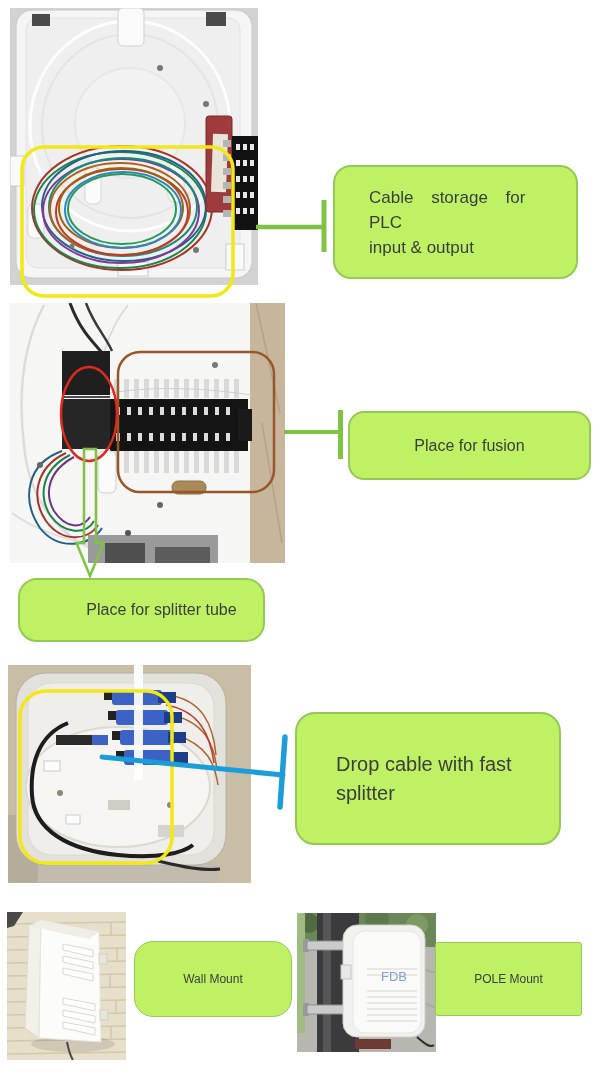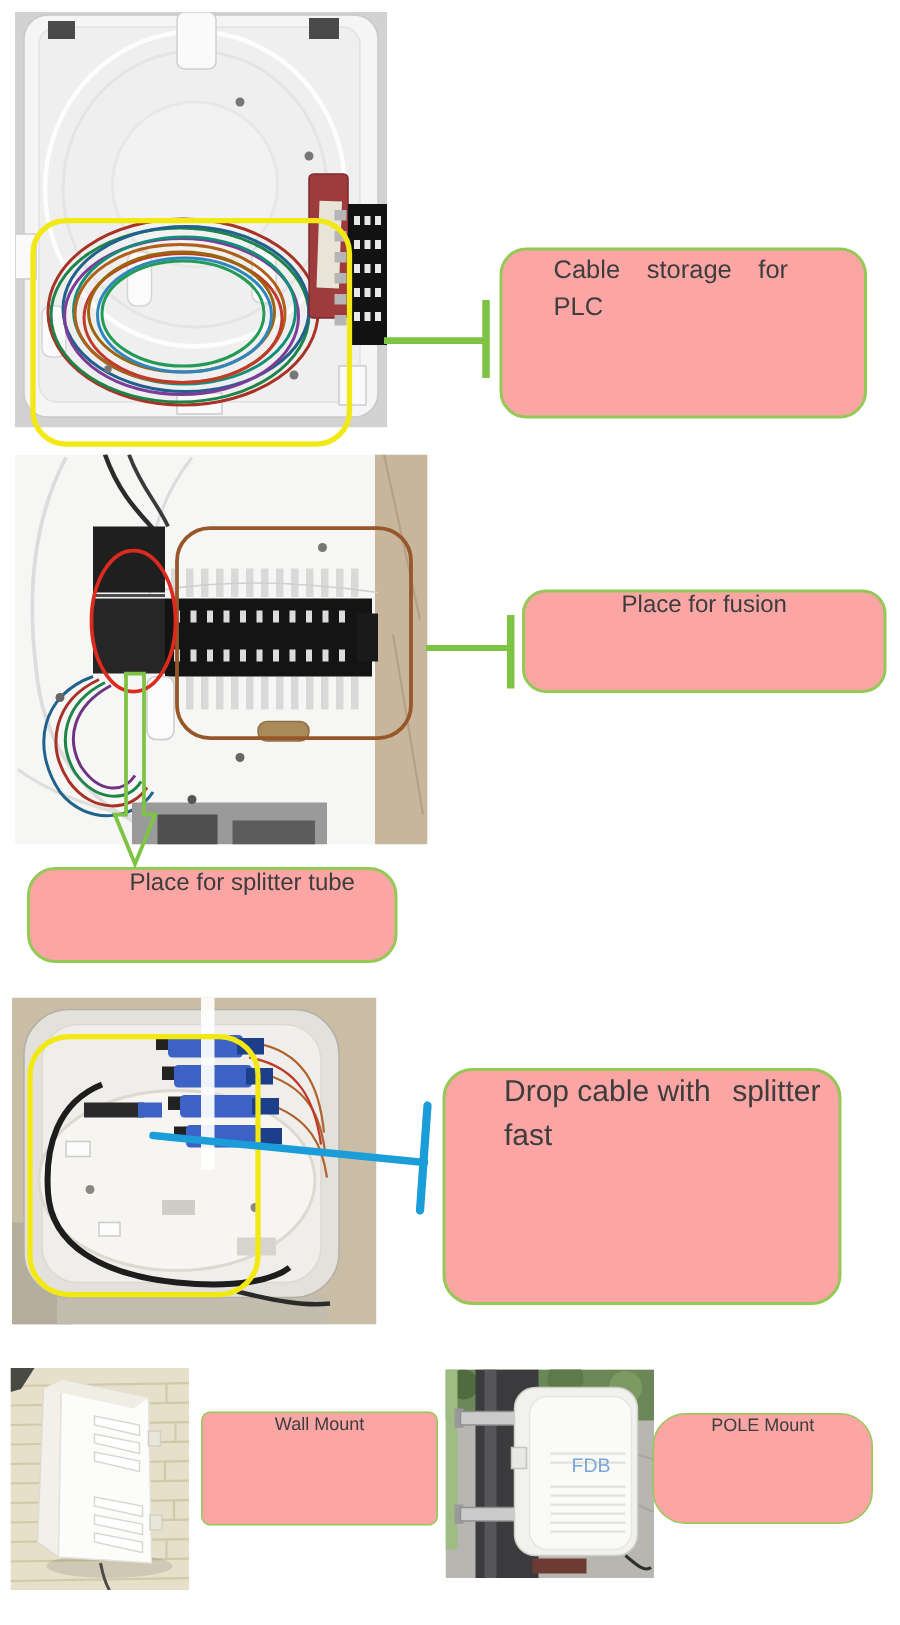--- a/index.html
+++ b/index.html
@@ -13,39 +13,39 @@
     font-family:"Liberation Sans", sans-serif; overflow:hidden;
   }
   .photo{position:absolute; z-index:1;}
   .overlay{position:absolute; left:0; top:0; z-index:3; pointer-events:none;}
   .stroke-green{stroke:var(--c-connector); fill:none;}
   .stroke-yellow{stroke:var(--c-yellow); fill:none;}
   .stroke-red{stroke:var(--c-red); fill:none;}
   .stroke-brown{stroke:var(--c-brown); fill:none;}
   .stroke-blue{stroke:var(--c-blue); fill:none;}
   .callout{
-    position:absolute; z-index:2; background:#fca5a5;
+    position:absolute; z-index:2; background:#bef264;
     border:2px solid var(--c-green); color:var(--c-text);
-    display:flex; flex-direction:row; justify-content:center;
+    display:flex; flex-direction:column; justify-content:center;
     box-sizing:border-box;
   }
   .callout .ln{display:block;}
   .co-cable{left:333px; top:165px; width:245px; height:114px; border-radius:18px;
             padding-left:34px; padding-right:14px; font-size:17px; line-height:25px;}
   .co-cable .ln1{word-spacing:13px;}
-  .co-fusion{left:348px; top:393px; width:243px; height:69px; border-radius:16px;
+  .co-fusion{left:348px; top:411px; width:243px; height:69px; border-radius:16px;
              font-size:16px; text-align:center;}
   .co-splitter{left:18px; top:578px; width:247px; height:64px; border-radius:19px;
                font-size:16px; text-align:center;padding-left:40px;}
-  .co-drop{left:295px; top:712px; width:266px; height:158px; border-radius:20px;
+  .co-drop{left:295px; top:712px; width:266px; height:133px; border-radius:20px;
            padding-left:39px; padding-right:12px; font-size:20px; line-height:29px;}
-  .co-wall{left:134px; top:941px; width:158px; height:76px; border-radius:6px;
+  .co-wall{left:134px; top:941px; width:158px; height:76px; border-radius:19px;
            font-size:12px; text-align:center; border-width:1.5px;}
-  .co-pole{left:435px; top:942px; width:147px; height:74px; border-radius:22px;
-           font-size:12px; text-align:left; border-width:1.5px;}
+  .co-pole{left:435px; top:942px; width:147px; height:74px; border-radius:3px;
+           font-size:12px; text-align:center; border-width:1.5px;}
   .watermark{
     position:absolute; z-index:4; left:0; right:0; top:519px; text-align:center;
     font-size:30px; letter-spacing:3px; color:var(--c-watermark); opacity:.85;
     white-space:nowrap; pointer-events:none;
   }
 </style>
 </head>
 <body>
 
 <div class="page">
@@ -319,20 +319,21 @@
     <line x1="340.5" y1="410" x2="340.5" y2="459" class="stroke-green" stroke-width="5"></line>
     <polygon points="84,449 96,449 96,543 103.5,543 90,576 76.5,543 84,543" class="stroke-green" stroke-width="2.5"></polygon>
     <rect x="20" y="691" width="152" height="172" rx="26" class="stroke-yellow" stroke-width="3.5"></rect>
     <line x1="102" y1="757" x2="283" y2="775" class="stroke-blue" stroke-width="5" stroke-linecap="round"></line>
     <line x1="285" y1="737" x2="280" y2="807" class="stroke-blue" stroke-width="5.5" stroke-linecap="round"></line>
   </svg>
 
 
   <div class="callout co-cable">
     <span class="ln ln1">Cable storage for PLC</span>
+    <span class="ln">input &amp; output</span>
   </div>
 
   <div class="callout co-fusion">
     <span class="ln">Place for fusion</span>
   </div>
 
   <div class="callout co-splitter">
     <span class="ln">Place for splitter tube</span>
   </div>
 

